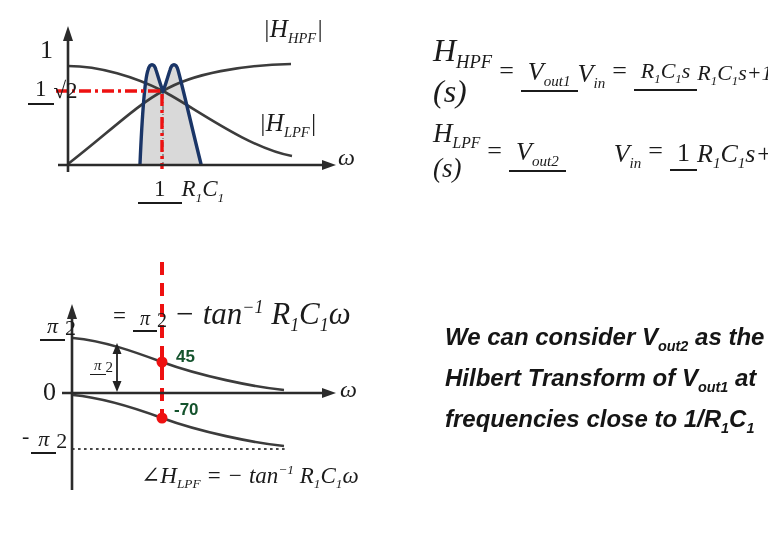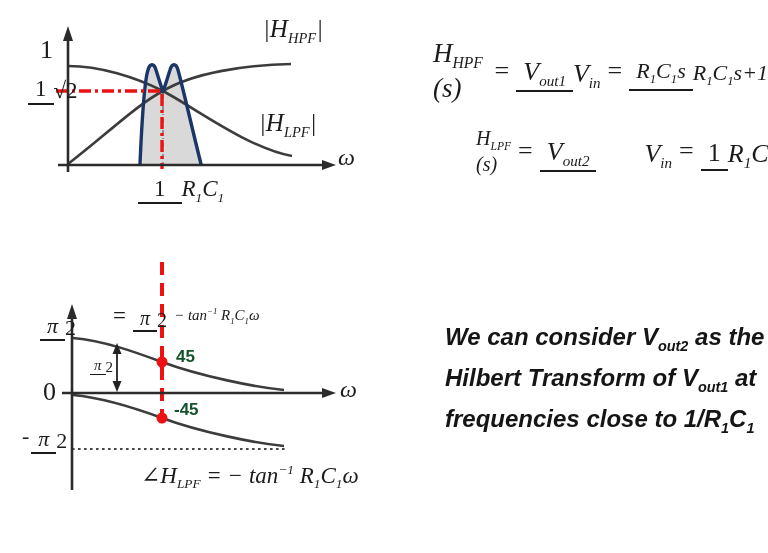--- a/index.html
+++ b/index.html
@@ -114,50 +114,50 @@
     <span class="frac math" style="font-size:15px;">
       <span class="num" style="border-bottom-width:1.5px;padding:0 4px 1px 4px;">π</span>
       <span class="den rm">2</span>
     </span>
   </div>
 
   <div class="lbl math" style="left:340px;top:377px;font-size:24px;">ω</div>
 
   <div class="lbl redmark" style="left:176px;top:348px;">45</div>
 
-  <div class="lbl redmark" style="left:174px;top:401px;">-45</div>
+  <div class="lbl redmark" style="left:174px;top:401px;">-70</div>
 
   <div class="eqrow" style="left:113px;top:293px;height:46px;">
     <span class="math rm" style="font-size:23px;">=</span>
     <span class="frac math" style="font-size:20px;">
       <span class="num">π</span>
       <span class="den rm">2</span>
     </span>
-    <span class="math" style="font-size:15px;">− tan<sup>−1</sup> R<sub>1</sub>C<sub>1</sub>ω</span>
+    <span class="math" style="font-size:31px;">− tan<sup>−1</sup> R<sub>1</sub>C<sub>1</sub>ω</span>
   </div>
 
   <div class="lbl math" style="left:141px;top:463px;font-size:23px;">∠H<sub>LPF</sub> = − tan<sup>−1</sup> R<sub>1</sub>C<sub>1</sub>ω</div>
 
 
   <div class="eqrow" style="left:433px;top:34px;height:74px;">
-    <span class="math" style="font-size:27px;font-style:italic;">H<sub>HPF</sub> (s)</span>
+    <span class="math" style="font-size:32px;font-style:italic;">H<sub>HPF</sub> (s)</span>
     <span class="math rm" style="font-size:26px;">=</span>
     <span class="frac math" style="font-size:26px;">
       <span class="num">V<sub>out1</sub></span>
       <span class="den">V<sub>in</sub></span>
     </span>
     <span class="math rm" style="font-size:26px;">=</span>
     <span class="frac math" style="font-size:22px;">
       <span class="num">R<sub>1</sub>C<sub>1</sub>s</span>
       <span class="den">R<sub>1</sub>C<sub>1</sub>s+1</span>
     </span>
   </div>
 
   <div class="eqrow" style="left:433px;top:114px;height:74px;">
-    <span class="math" style="font-size:20px;margin-left:43px;">H<sub>LPF</sub> (s)</span>
+    <span class="math" style="font-size:27px;">H<sub>LPF</sub> (s)</span>
     <span class="math rm" style="font-size:26px;">=</span>
     <span class="frac math" style="font-size:26px;gap:48px;">
       <span class="num">V<sub>out2</sub></span>
       <span class="den">V<sub>in</sub></span>
     </span>
     <span class="math rm" style="font-size:26px;">=</span>
     <span class="frac math" style="font-size:26px;">
       <span class="num rm">1</span>
       <span class="den">R<sub>1</sub>C<sub>1</sub>s+1</span>
     </span>

